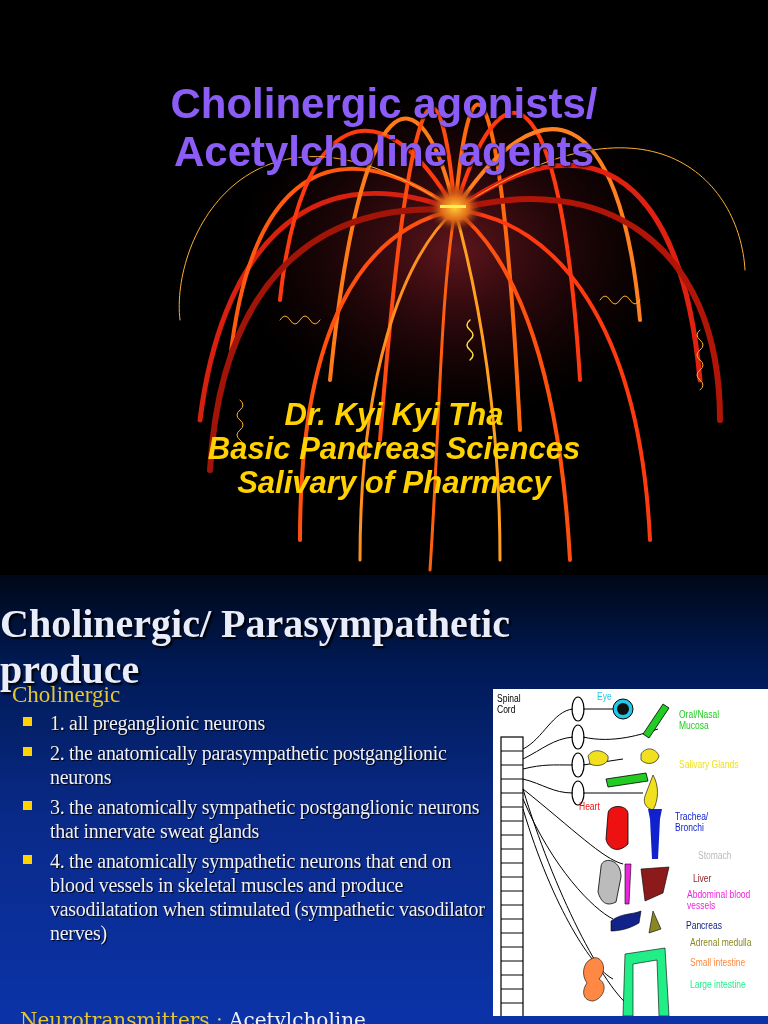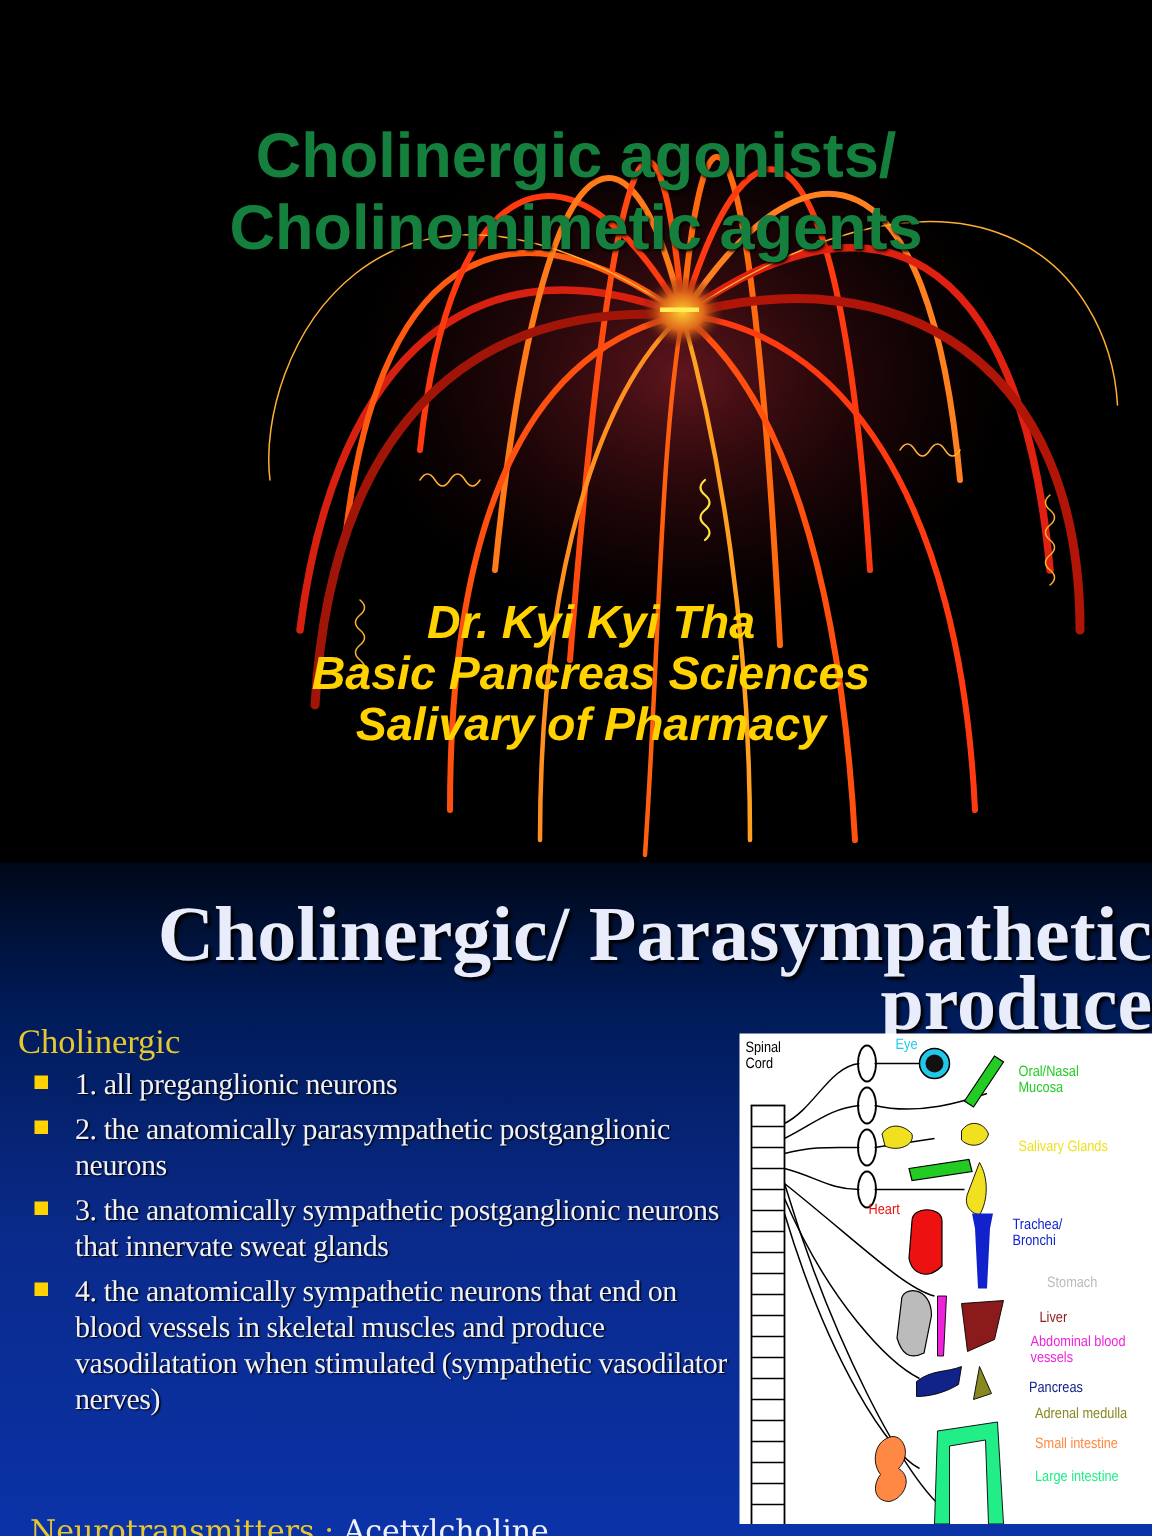--- a/index.html
+++ b/index.html
@@ -1,29 +1,29 @@
 <!DOCTYPE html>
 <html><head>
 <meta charset="utf-8">
 <style>
   html, body { margin: 0; padding: 0; }
   body { width: 768px; height: 1024px; overflow: hidden; background: #000; position: relative; }
   .slide1 { position: absolute; left: 0; top: 0; width: 768px; height: 575px; background: #000; overflow: hidden; }
   .burst { position: absolute; left: 0; top: 0; width: 768px; height: 575px; }
   .title1 { position: absolute; left: 0; width: 768px; text-align: center; top: 80px;
-    font-family: "Liberation Sans", sans-serif; font-weight: bold; color: #15803d; font-size: 42px; line-height: 48px;
+    font-family: "Liberation Sans", sans-serif; font-weight: bold; color: #8b5cf6; font-size: 42px; line-height: 48px;
     text-shadow: 1px 1px 2px #000; }
   .subtitle1 { position: absolute; left: 0; width: 768px; top: 398px; text-align: center;
     font-family: "Liberation Sans", sans-serif; font-weight: bold; font-style: italic; color: #ffd200; font-size: 31px; line-height: 34px; }
   .subtitle1 div { margin-left: 20px; }
 
   .slide2 { position: absolute; left: 0; top: 575px; width: 768px; height: 449px;
     background: linear-gradient(to bottom, #000818 0%, #001a55 20%, #0a2a8a 55%, #0b33a8 100%); overflow: hidden; }
-  .title2 { position: absolute; left: 0; width: 768px; top: 26px; text-align: right;
-    font-family: "Liberation Serif", serif; font-weight: bold; color: #e8ecfb; font-size: 52px; line-height: 46px;
+  .title2 { position: absolute; left: 0; width: 768px; top: 26px; text-align: left;
+    font-family: "Liberation Serif", serif; font-weight: bold; color: #e8ecfb; font-size: 40px; line-height: 46px;
     text-shadow: 2px 2px 2px #000; }
   .section-label { position: absolute; left: 12px; top: 107px; font-family: "Liberation Serif", serif; color: #e6c732; font-size: 23px; }
   .bullets { position: absolute; left: 20px; top: 136px; width: 470px; margin: 0; padding: 0; list-style: none; }
   .bullets li { position: relative; padding-left: 30px; font-family: Liberation Serif, serif; color: #f0f0f8; font-size: 20px; line-height: 24px;
     margin-bottom: 6px; text-shadow: 1px 1px 1px #000; letter-spacing: -0.3px; }
   .bullets li .sq { position: absolute; left: 3px; top: 6px; width: 9px; height: 9px; background: #ffd200; }
   .neuro { position: absolute; left: 20px; top: 433px; font-family: "DejaVu Serif", serif; font-size: 20px; color: #f0f0f8; white-space: nowrap; }
   .neuro .lab { color: #e6c732; }
 
   .diagram { position: absolute; left: 493px; top: 114px; width: 275px; height: 327px; background: #fff; }
@@ -72,21 +72,21 @@
       <path d="M470 320 q-6 5 0 10 t0 10 t0 10 t0 10" stroke="#ffe040" stroke-width="1.5"></path>
       <path d="M700 330 q-6 5 0 10 t0 10 t0 10 t0 10 t0 10 t0 10" stroke="#ffb030" stroke-width="1"></path>
       <path d="M240 400 q6 5 0 10 t0 10 t0 10 t0 10 t0 10" stroke="#ffb030" stroke-width="1"></path>
     </g>
     <ellipse cx="455" cy="208" rx="28" ry="24" fill="url(#glow)"></ellipse>
     <rect x="440" y="205" width="26" height="3" fill="#ffee55"></rect>
   </svg>
 
   <div class="title1">
     <div>Cholinergic agonists/</div>
-    <div>Cholinomimetic agents</div>
+    <div>Acetylcholine agents</div>
   </div>
 
   <div class="subtitle1">
     <div>Dr. Kyi Kyi Tha</div>
     <div>Basic Pancreas Sciences</div>
     <div>Salivary of Pharmacy</div>
   </div>
 </div>
 
 <div class="slide2">

